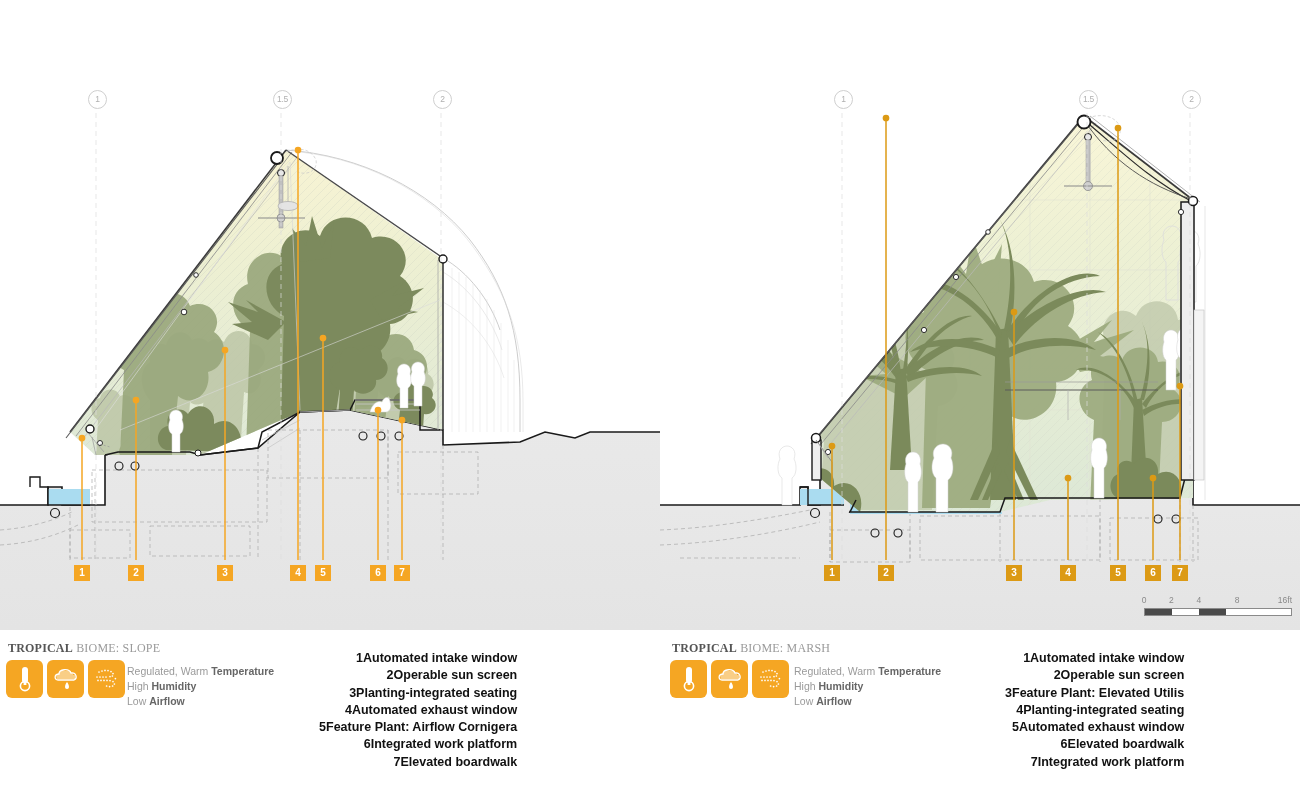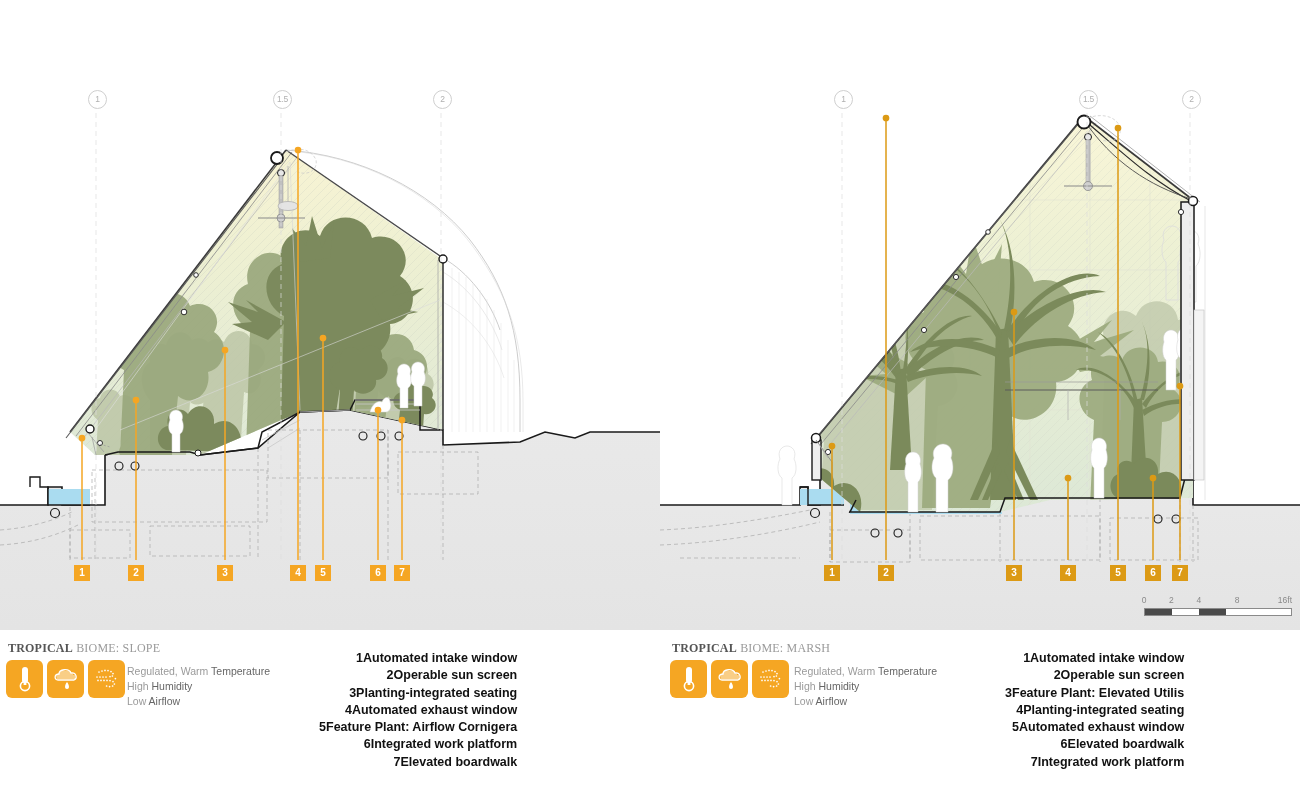--- a/index.html
+++ b/index.html
@@ -50,21 +50,21 @@
 
   .icons{position:absolute;left:6px;top:30px;display:flex;gap:4px;}
   .bicon{width:37px;height:38px;border-radius:6px;background:#f5a623;
          display:flex;align-items:center;justify-content:center;}
   .bicon svg{display:block;}
 
   .climate{
     position:absolute;left:127px;top:34px;font-size:10.5px;line-height:15px;
     color:#9a9a9a;white-space:nowrap;
   }
-  .climate b{color:#666666;font-weight:normal;}
+  .climate b{color:#666666;font-weight:bold;}
 
   .keylist{position:absolute;font-size:12.5px;font-weight:bold;color:#111111;
            line-height:17.3px;white-space:nowrap;}
   #keylist-left{left:314px;top:650px;}
   #keylist-right{left:1000px;top:650px;}
   .keylist .ki{display:block;text-align:right;}
   .keylist .kn{display:inline-block;width:12px;}
 
   
   #scalebar{position:absolute;left:1144px;top:596px;width:148px;height:26px;}

